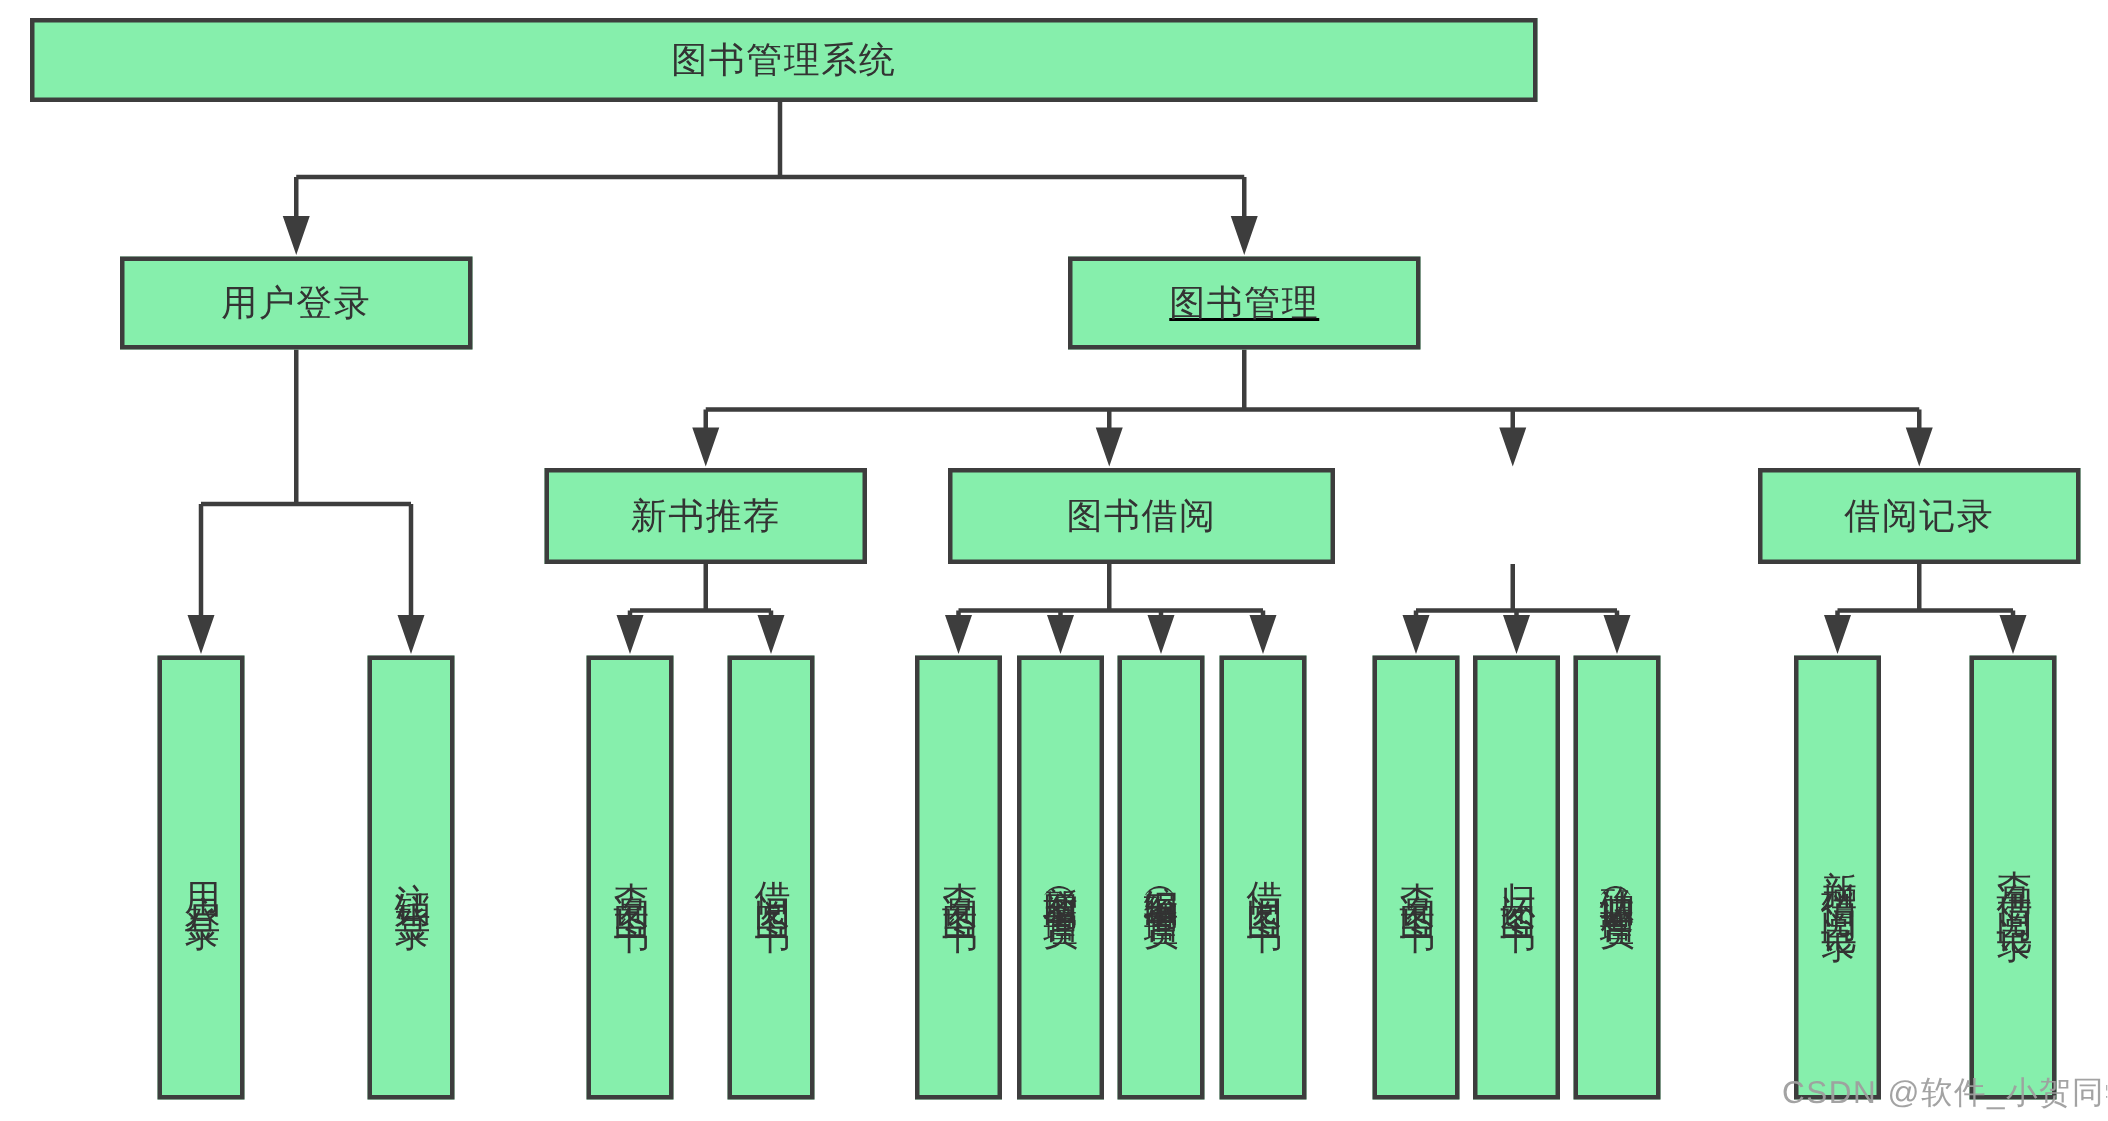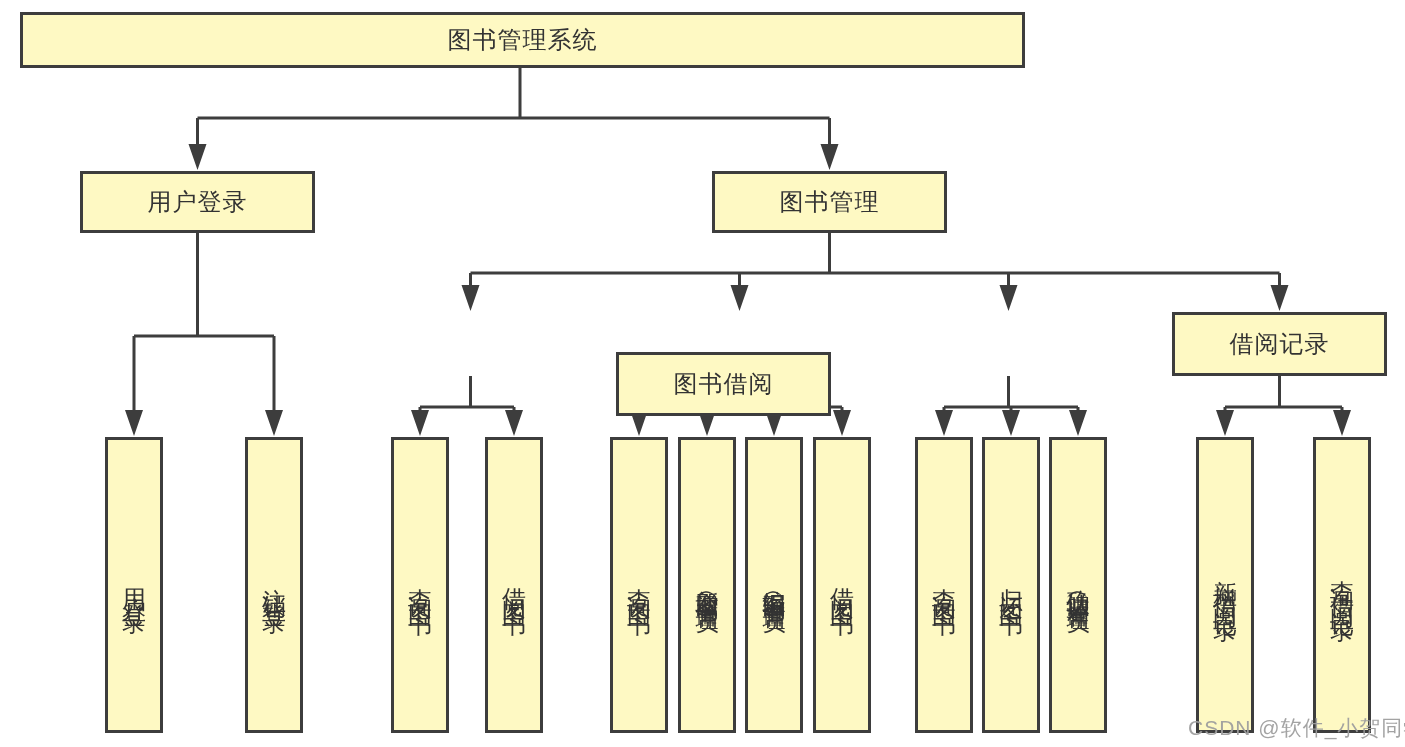--- a/index.html
+++ b/index.html
@@ -18,21 +18,21 @@
   svg.connectors {
     position: absolute;
     left: 0; top: 0;
     width: 1405px;
     height: 747px;
     z-index: 1;
   }
   .box {
     position: absolute;
     box-sizing: border-box;
-    background: #fef9c3;
+    background: #86efac;
     border: 3px solid #3d3d3d;
     display: flex;
     align-items: center;
     justify-content: center;
     z-index: 2;
   }
   .box .hlabel {
     font-size: 24px;
     color: #333333;
     letter-spacing: 1px;
@@ -47,23 +47,23 @@
     line-height: 1;
     white-space: nowrap;
   }
   .leaf .vlabel.compact {
     font-size: 23px;
     letter-spacing: 3px;
   }
   
   .n-root   { left: 20px;   top: 12px;  width: 1005px; height: 56px; }
   .n-login  { left: 80px;   top: 171px; width: 235px;  height: 62px; }
-  .n-mgmt   { left: 712px;  top: 171px; width: 235px;  height: 62px; }
+  .n-mgmt   { left: 712px;  top: 171px; width: 235px;  height: 62px; text-decoration: underline; }
   .n-newrec { left: 363px;  top: 312px; width: 215px;  height: 64px; }
-  .n-borrow { left: 616px;  top: 312px; width: 215px;  height: 64px; margin-top: 40px; }
+  .n-borrow { left: 632px;  top: 312px; width: 258px;  height: 64px; }
   .n-current{ left: 901px;  top: 312px; width: 215px;  height: 64px; }
   .n-records{ left: 1172px; top: 312px; width: 215px;  height: 64px; }
   .leaf { top: 437px; width: 58px; height: 296px; }
   .lf-a1 { left: 105px; }
   .lf-a2 { left: 245px; }
   .lf-b1 { left: 391px; }
   .lf-b2 { left: 485px; }
   .lf-c1 { left: 610px; }
   .lf-c2 { left: 678px; }
   .lf-c3 { left: 745px; }
@@ -98,20 +98,23 @@
     <span class="hlabel">图书管理系统</span>
   </div>
 
   <div class="box n-login">
     <span class="hlabel">用户登录</span>
   </div>
   <div class="box n-mgmt">
     <span class="hlabel">图书管理</span>
   </div>
 
+  <div class="box n-newrec">
+    <span class="hlabel">新书推荐</span>
+  </div>
   <div class="box n-borrow">
     <span class="hlabel">图书借阅</span>
   </div>
   <div class="box n-records">
     <span class="hlabel">借阅记录</span>
   </div>
 
   <div class="box leaf lf-a1">
     <span class="vlabel">用户登录</span>
   </div>

